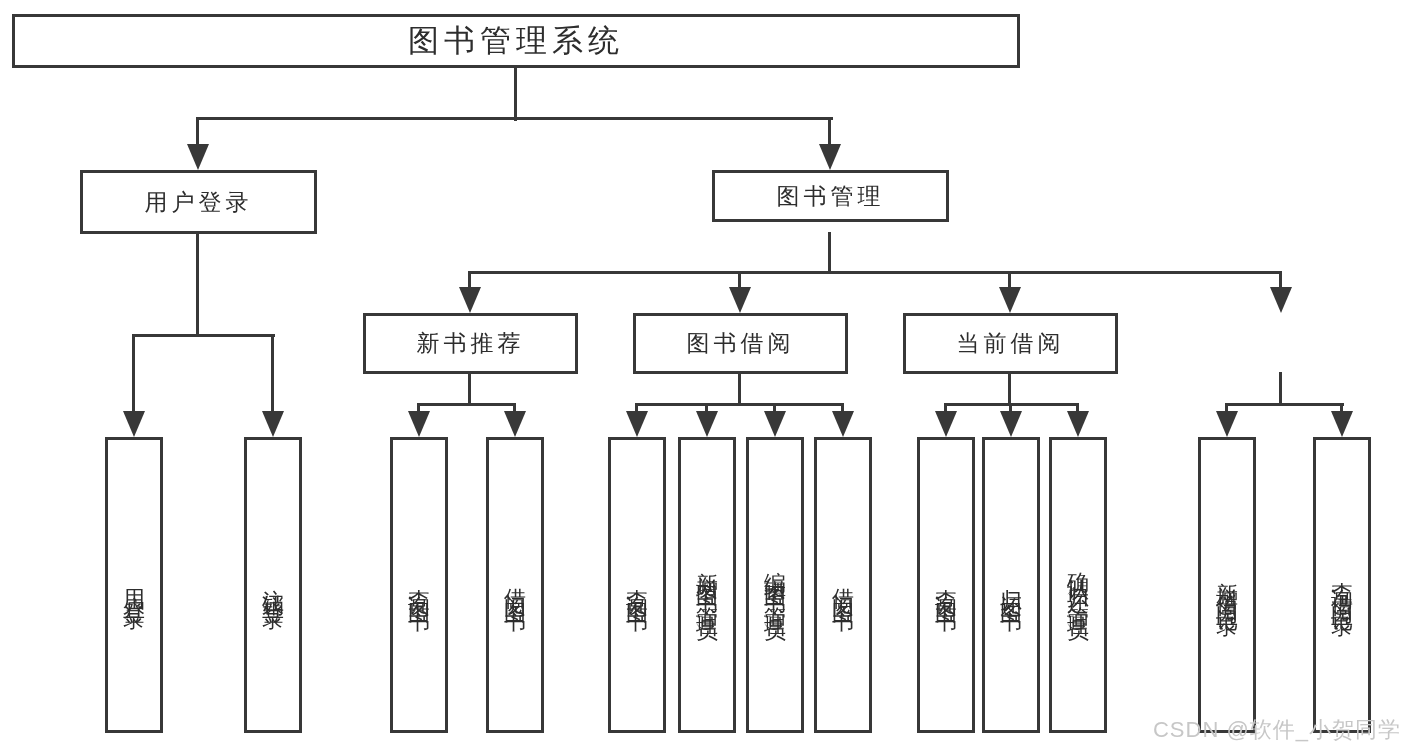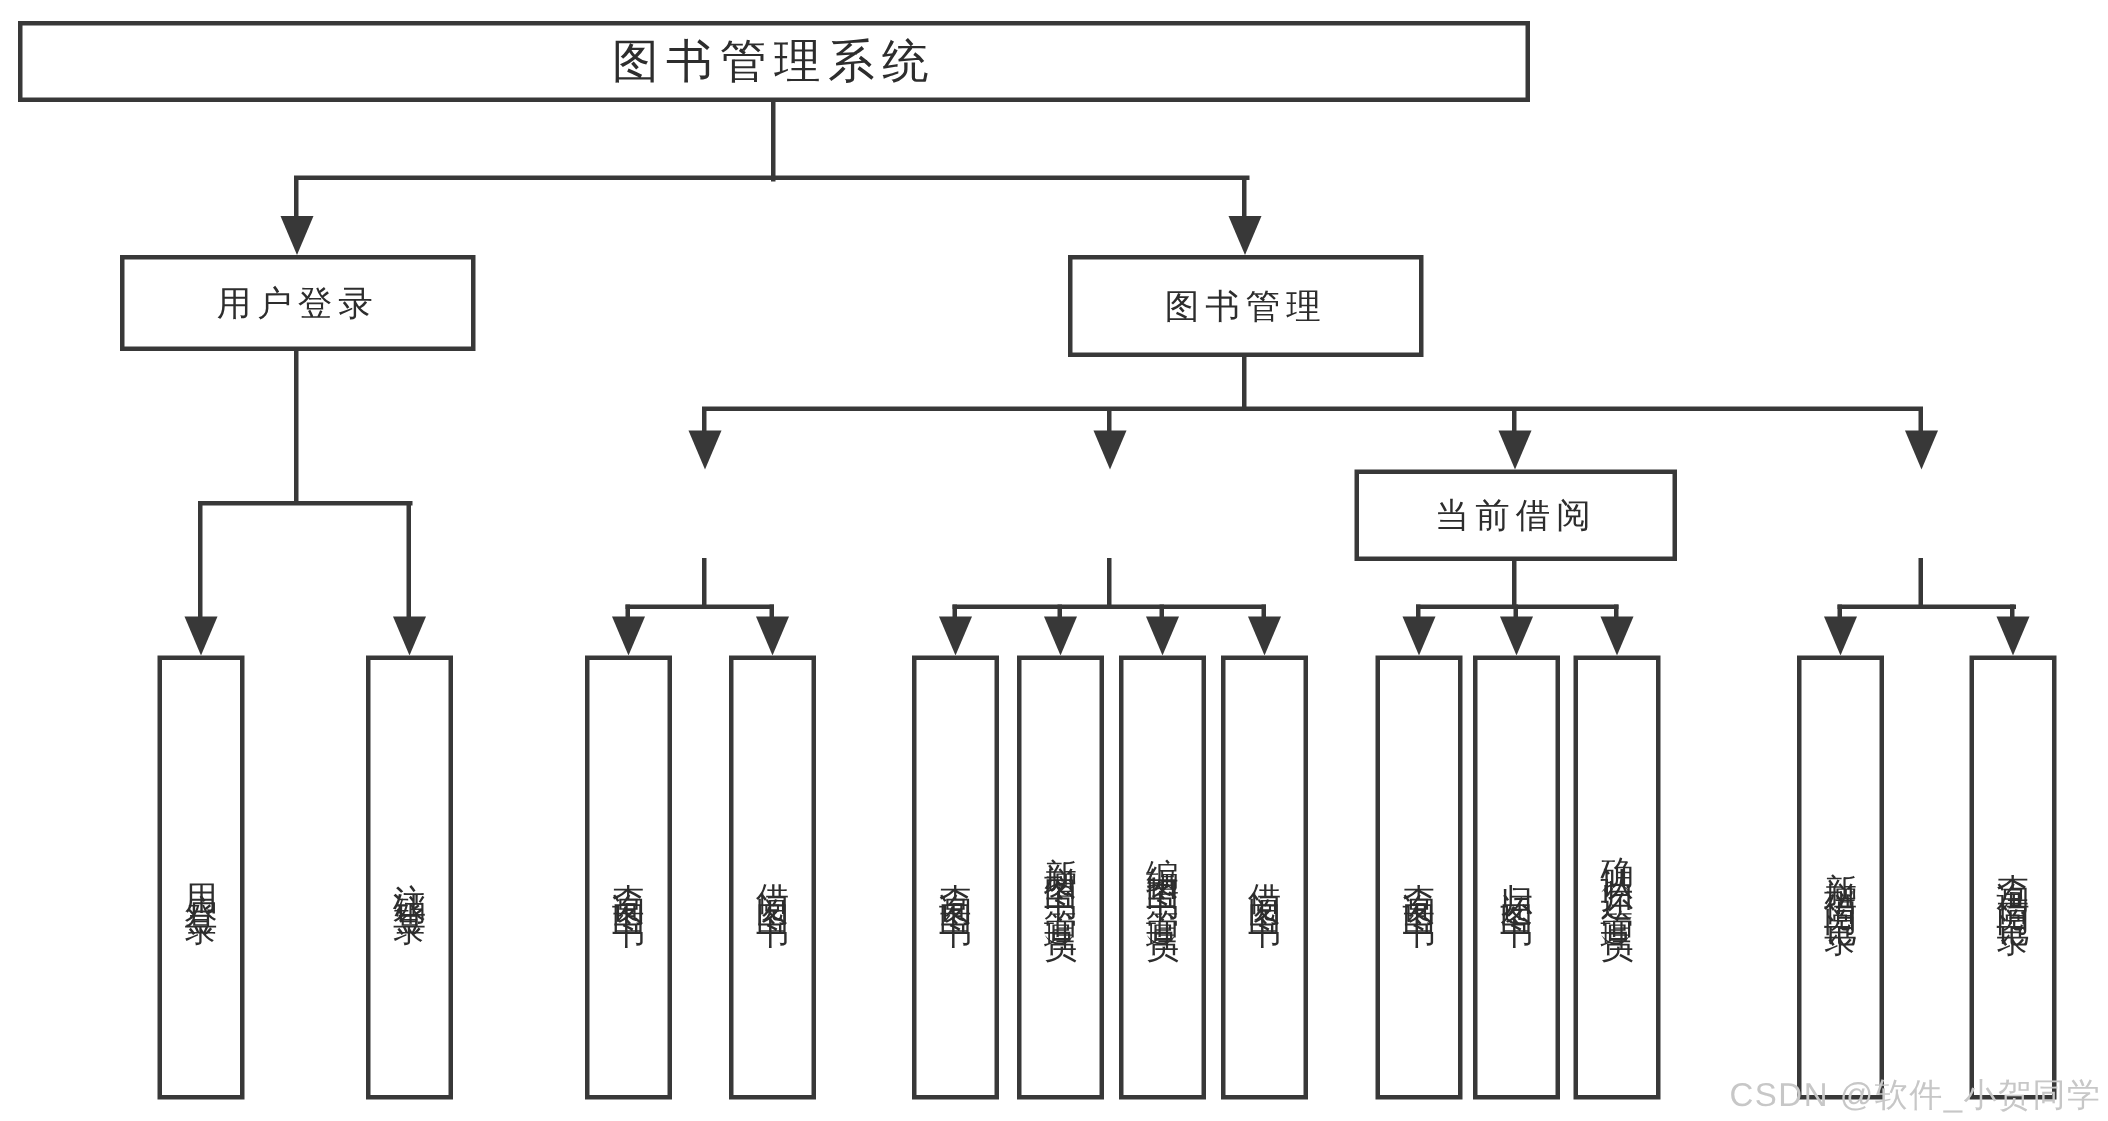--- a/index.html
+++ b/index.html
@@ -118,23 +118,25 @@
   <div class="hline" style="left:1225px; top:403px; width:119px;"></div>
   <div class="vline" style="left:1225px; top:403px; height:10px;"></div>
   <div class="vline" style="left:1340px; top:403px; height:10px;"></div>
   <div class="arrow" style="left:1216px; top:411px;"></div>
   <div class="arrow" style="left:1331px; top:411px;"></div>
 
   <div class="box root-label" style="left:12px; top:14px; width:1008px; height:54px;">图书管理系统</div>
 
   <div class="box h-label" style="left:80px; top:170px; width:237px; height:64px;">用户登录</div>
 
-  <div class="box h-label" style="left:712px; top:170px; width:237px; height:68px;">图书管理</div>
+  <div class="box h-label" style="left:712px; top:170px; width:237px; height:52px;">图书管理</div>
 
+  <div class="box h-label" style="left:363px; top:313px; width:215px; height:61px;">新书推荐</div>
 
+  <div class="box h-label" style="left:633px; top:313px; width:215px; height:61px;">图书借阅</div>
 
   <div class="box h-label" style="left:903px; top:313px; width:215px; height:61px;">当前借阅</div>
 
 
   <div class="box leaf" style="left:105px;">用户登录</div>
 
   <div class="box leaf" style="left:244px;">注销登录</div>
 
   <div class="box leaf" style="left:390px;">查询图书</div>
 

